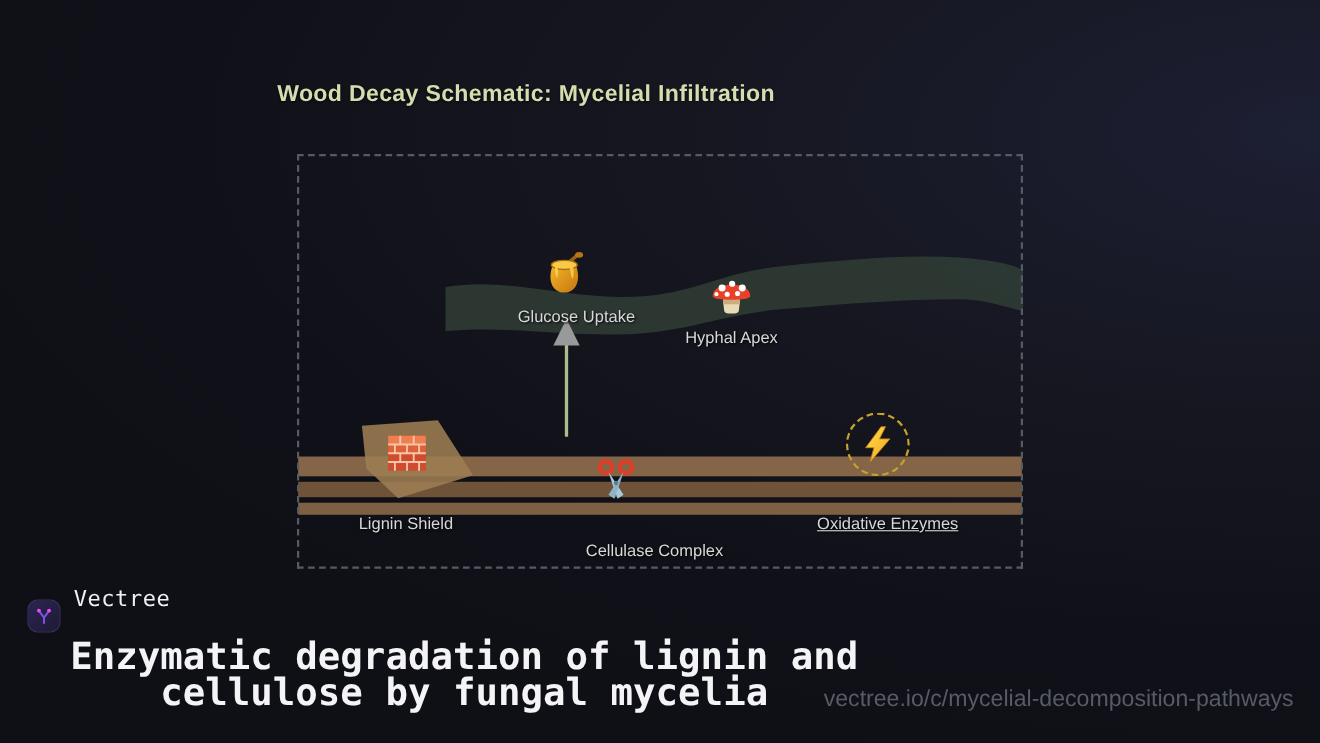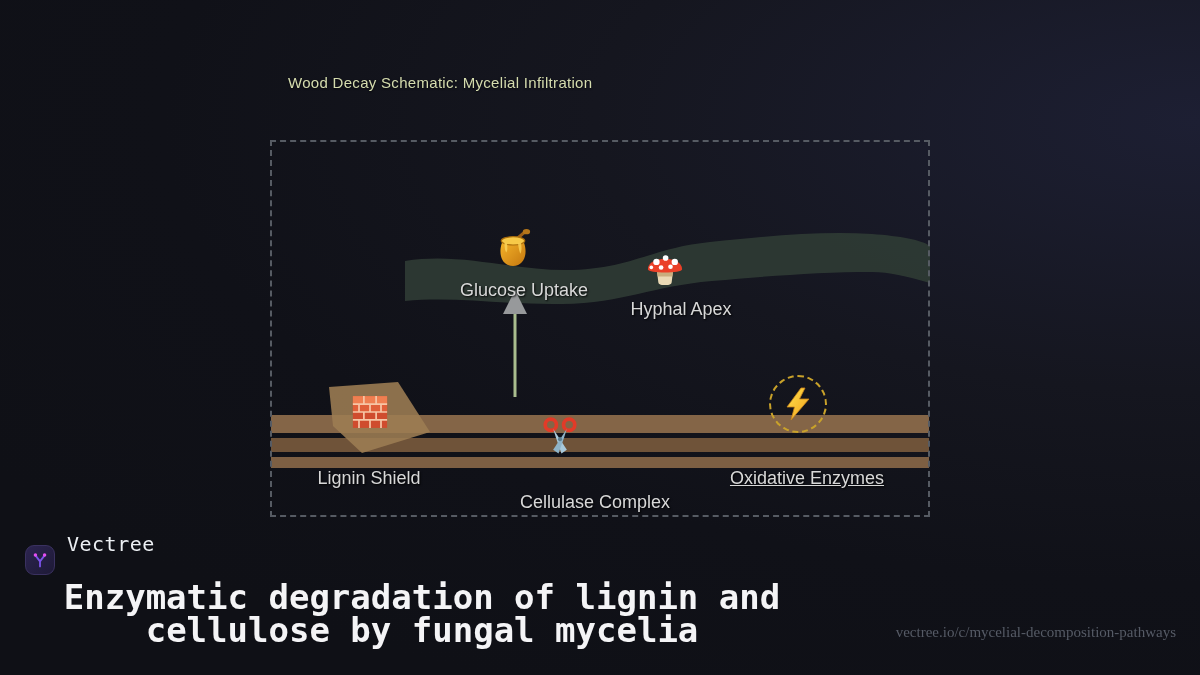--- a/index.html
+++ b/index.html
@@ -2,34 +2,34 @@
 <html><head>
 <meta charset="utf-8">
 <style>
   html,body{margin:0;padding:0;background:#0c0d13;}
   .canvas{
     position:relative;width:1200px;height:675px;overflow:hidden;
     background:radial-gradient(120% 95% at 100% 18%, #1d1f33 0%, #15161f 42%, #101118 72%, #0f1016 100%);
     font-family:"Liberation Sans", sans-serif;
   }
   .diagram-title{
-    position:absolute;left:288px;top:74px;margin:0;
-    font-size:15px;font-weight:normal;letter-spacing:.3px;color:#d5dcae;
+    position:absolute;left:252px;top:74px;margin:0;
+    font-size:21px;font-weight:bold;letter-spacing:.3px;color:#d5dcae;
     text-shadow:0 1px 2px rgba(0,0,0,.6);
   }
   .frame{
     position:absolute;left:270px;top:140px;width:660px;height:377px;
     border:2px dashed #565b63;box-sizing:border-box;z-index:5;pointer-events:none;
   }
   .art{position:absolute;left:0;top:0;z-index:2;}
   .node{position:absolute;z-index:6;}
   .node-icon{display:block;}
   .node-label{
     position:absolute;transform:translateX(-50%);white-space:nowrap;z-index:7;
-    font-size:18px;color:#d8d8d8;text-shadow:1px 1px 2px rgba(0,0,0,.95);
+    font-size:15px;color:#d8d8d8;text-shadow:1px 1px 2px rgba(0,0,0,.95);
   }
   .enzyme-ring{
     position:absolute;left:769px;top:375px;width:58px;height:58px;z-index:6;
     border:2px dashed #c9a22a;border-radius:50%;box-sizing:border-box;
     display:flex;align-items:center;justify-content:center;
   }
   .logo{
     position:absolute;left:25px;top:545px;width:30px;height:30px;border-radius:9px;
     background:linear-gradient(135deg,#2c2450 0%,#1e1a36 100%);
     border:1px solid #3a3160;box-sizing:border-box;z-index:8;
@@ -40,21 +40,21 @@
     font-family:"DejaVu Sans Mono", monospace;font-size:20px;font-weight:normal;
     letter-spacing:.5px;color:#edf0f4;
   }
   .headline{
     position:absolute;left:22px;top:581px;width:800px;z-index:8;
     font-family:"DejaVu Sans Mono", monospace;font-size:34px;line-height:33px;
     font-weight:bold;color:#f4f4f6;text-align:center;
   }
   .site-url{
     position:absolute;right:24px;top:624px;z-index:8;
-    font-family:Liberation Serif, serif;font-size:15px;color:#565b66;margin-left:46px;
+    font-family:Liberation Sans, sans-serif;font-size:21px;color:#565b66;margin-left:46px;
   }
 </style>
 </head>
 <body>
 
 <div class="canvas">
 
   <h1 class="diagram-title">Wood Decay Schematic: Mycelial Infiltration</h1>
 
   <svg class="art" width="1200" height="675" viewBox="0 0 1200 675" aria-hidden="true">
@@ -98,21 +98,21 @@
       <path d="M13.5,20 h9 c1.5,0 2,1 1.8,2.5 l-0.3,2.5 h-12 l-0.3,-2.5 C11.5,21 12,20 13.5,20 Z" fill="#c9ad7e"></path>
       <path d="M4,19 C4,7.5 32,7.5 32,19 C32,22.5 4,22.5 4,19 Z" fill="#ea4028"></path>
       <circle cx="11" cy="13" r="2.6" fill="#fff"></circle>
       <circle cx="18.5" cy="9.8" r="2.3" fill="#fff"></circle>
       <circle cx="26" cy="13" r="2.6" fill="#fff"></circle>
       <circle cx="14.8" cy="17.6" r="1.9" fill="#fff"></circle>
       <circle cx="22.5" cy="17" r="1.9" fill="#fff"></circle>
       <circle cx="6.8" cy="17.5" r="1.5" fill="#fff"></circle>
     </svg>
   </div>
-  <span class="node-label" style="left:681px;top:299px;">Hyphal Apex</span>
+  <span class="node-label" style="left:665px;top:299px;">Hyphal Apex</span>
 
   <div class="node" style="left:348px;top:390px;">
     <svg class="node-icon" width="44" height="44" viewBox="0 0 36 36">
       <rect x="4" y="5" width="28" height="26" fill="#cf4c2e"></rect>
       <rect x="4" y="5" width="28" height="7" fill="#ef7f51"></rect>
       <rect x="4" y="12" width="28" height="6" fill="#e0603a"></rect>
       <g stroke="#f6c6a6" stroke-width="1.4">
         <line x1="4" y1="11.5" x2="32" y2="11.5"></line>
         <line x1="4" y1="18" x2="32" y2="18"></line>
         <line x1="4" y1="24.5" x2="32" y2="24.5"></line>

